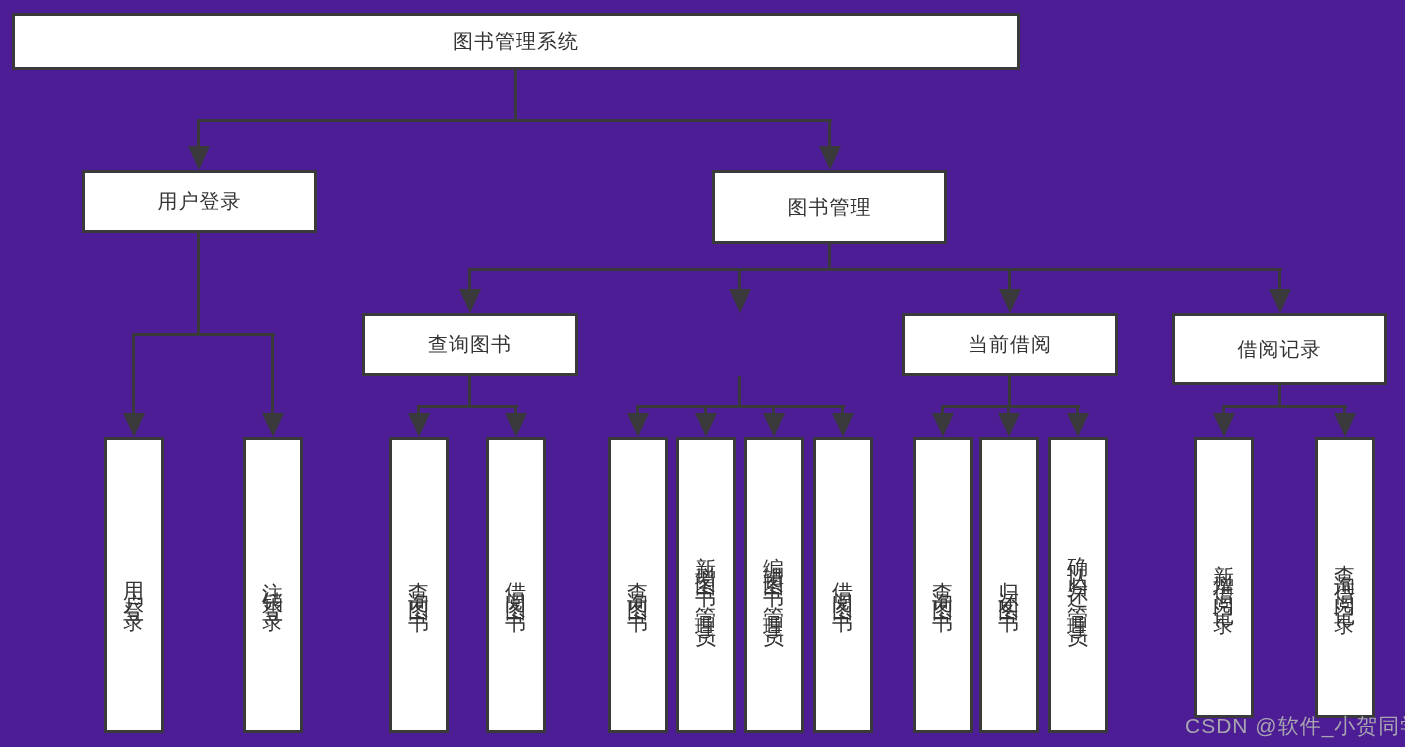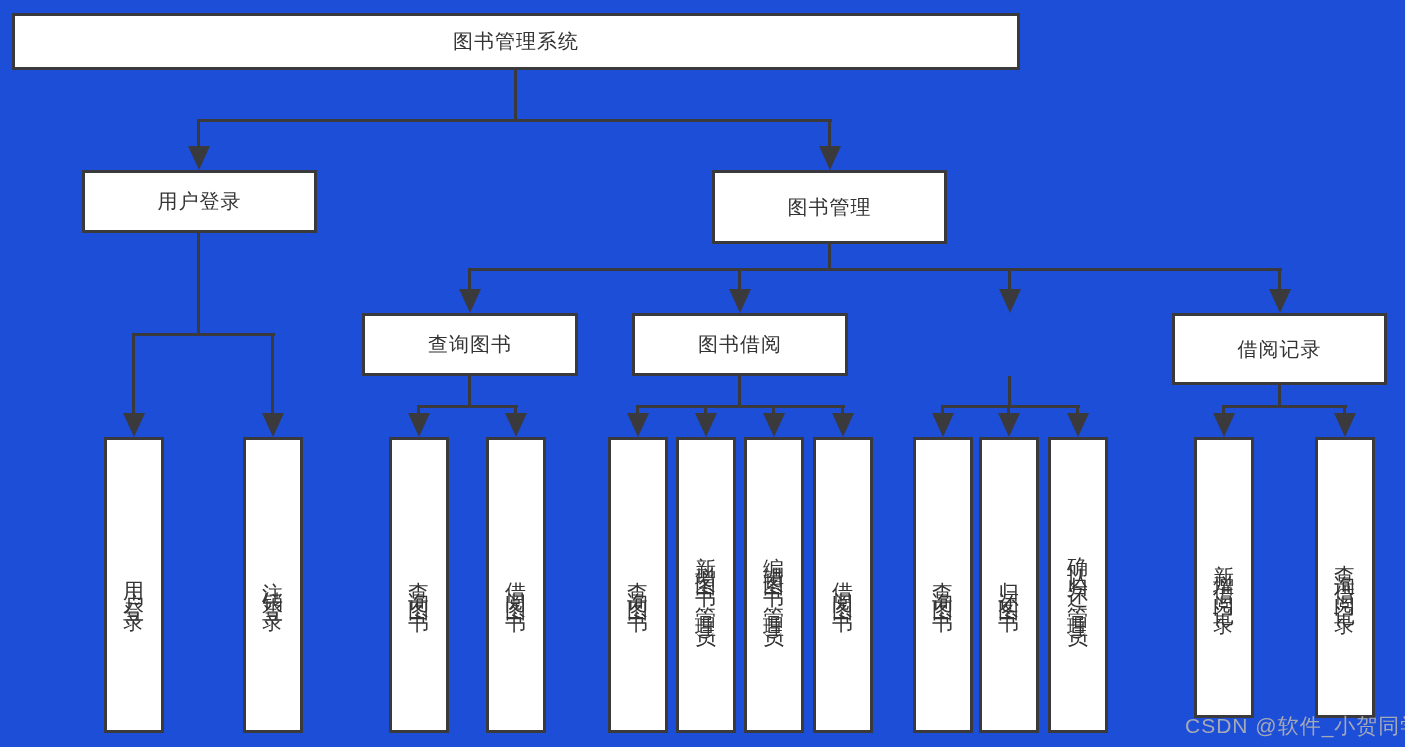--- a/index.html
+++ b/index.html
@@ -1,17 +1,17 @@
 <!DOCTYPE html>
 <html><head>
 <meta charset="utf-8">
 <style>
   html,body{margin:0;padding:0;background:#ffffff;}
   body{font-family:"Liberation Sans","DejaVu Sans",sans-serif;}
-  .canvas{position:relative;width:1405px;height:747px;background:#1d4ed8;overflow:hidden;}
+  .canvas{position:relative;width:1405px;height:747px;background:#4c1d95;overflow:hidden;}
   .box{
     position:absolute;box-sizing:border-box;background:#ffffff;
     border:3px solid #3a3a3c;display:flex;align-items:center;justify-content:center;
     color:#333333;font-size:20px;letter-spacing:1px;z-index:2;
   }
   .leaf{
     position:absolute;box-sizing:border-box;background:#ffffff;
     border:3px solid #3a3a3c;display:flex;align-items:center;justify-content:center;
     color:#333333;z-index:2;
   }
@@ -68,22 +68,22 @@
   <div class="vline" style="left:738px;top:268px;width:3px;height:24px"></div>
   <div class="arrowhead" style="left:729px;top:289px"></div>
   <div class="vline" style="left:1008px;top:268px;width:3px;height:24px"></div>
   <div class="arrowhead" style="left:999px;top:289px"></div>
   <div class="vline" style="left:1278px;top:268px;width:3px;height:24px"></div>
   <div class="arrowhead" style="left:1269px;top:289px"></div>
 
   <div class="box" style="left:362px;top:313px;width:216px;height:63px">
     <span>查询图书</span>
   </div>
-  <div class="box" style="left:632px;top:313px;width:216px;height:63px">
-    <span>图书借阅</span>
+  <div class="box" style="left:902px;top:313px;width:216px;height:63px">
+    <span>当前借阅</span>
   </div>
   <div class="box" style="left:1172px;top:313px;width:215px;height:72px">
     <span>借阅记录</span>
   </div>
 
   <div class="vline" style="left:468px;top:376px;width:3px;height:31px"></div>
   <div class="hline" style="left:417px;top:405px;width:101px;height:3px"></div>
   <div class="vline" style="left:417px;top:405px;width:3px;height:12px"></div>
   <div class="arrowhead" style="left:408px;top:413px"></div>
   <div class="vline" style="left:514px;top:405px;width:3px;height:12px"></div>

